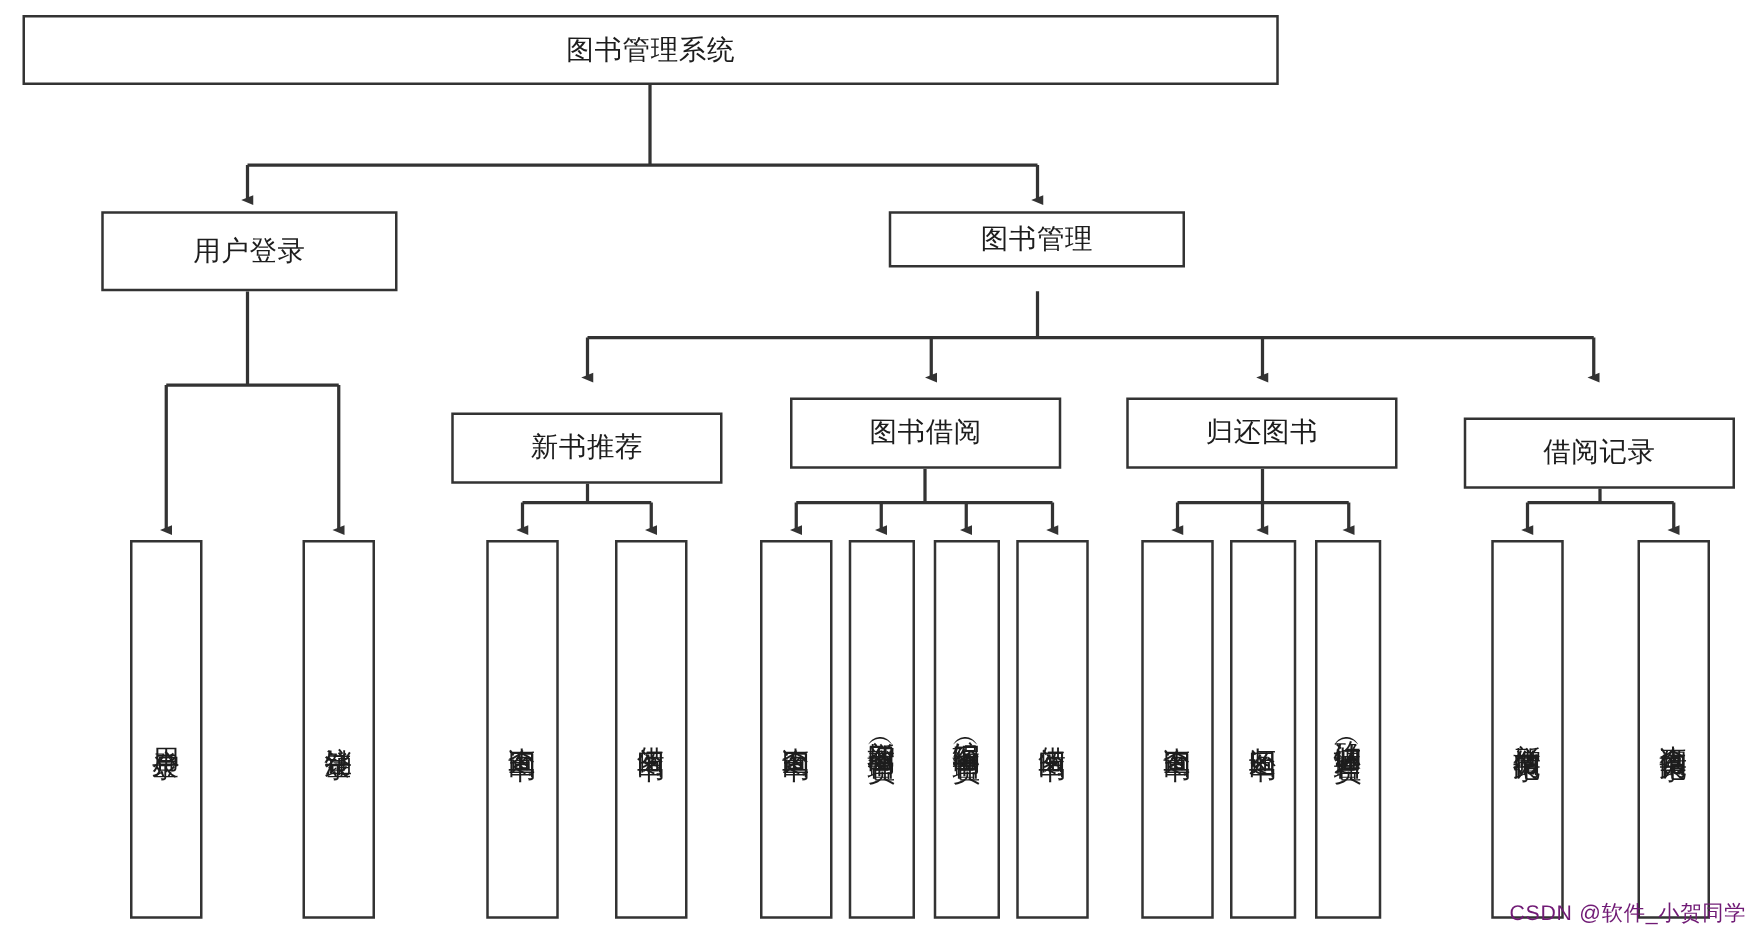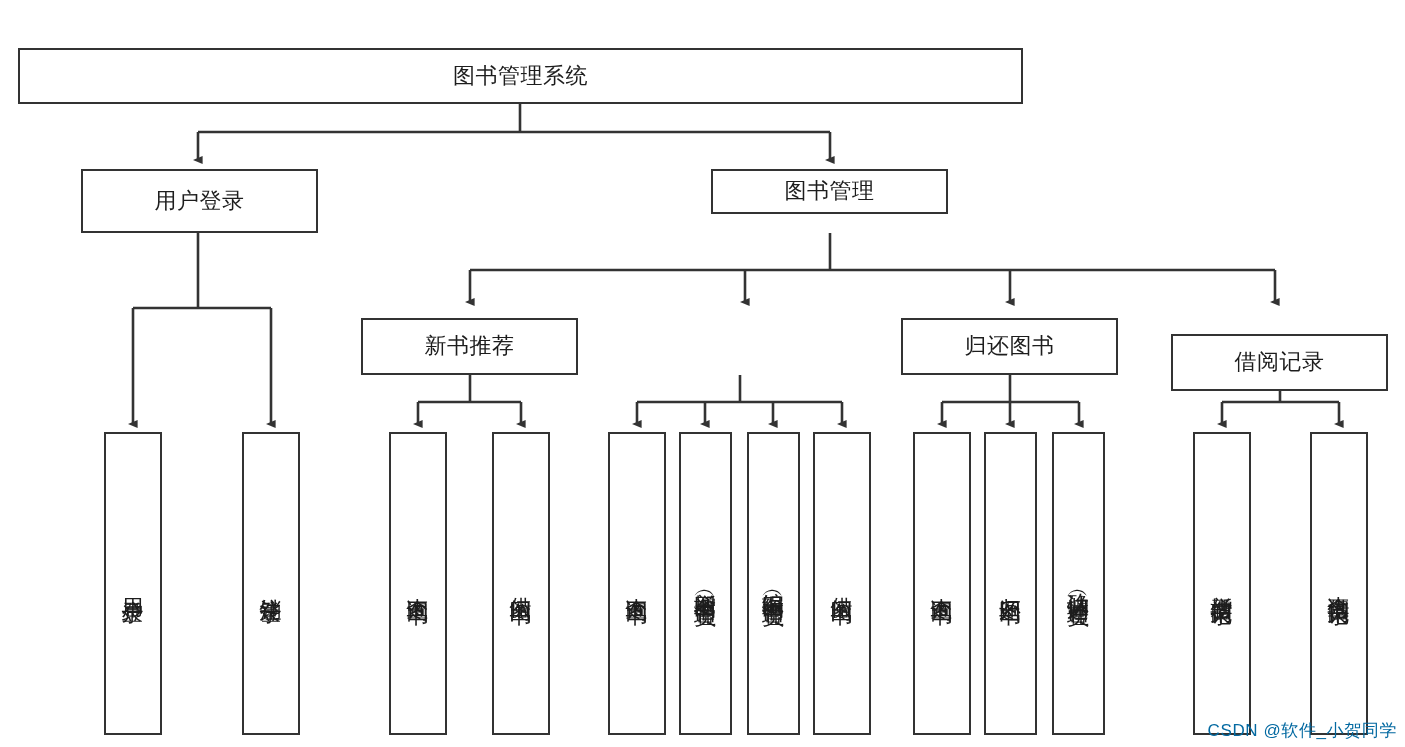--- a/index.html
+++ b/index.html
@@ -49,21 +49,21 @@
     letter-spacing: 2px;
     line-height: 1.05;
     white-space: nowrap;
   }
   .node.root .label { font-size: 22px; }
   .watermark {
     position: absolute;
     right: 8px;
     bottom: 5px;
     font-size: 17px;
-    color: #0369a1;
+    color: #701a75;
     letter-spacing: 0.6px;
     z-index: 5;
     white-space: nowrap;
   }
 </style>
 </head>
 <body>
 
 <div id="canvas">
 
@@ -110,33 +110,36 @@
       <path d="M1010,402 L1010,424" marker-end="url(#arrow)"></path>
       <path d="M1079,402 L1079,424" marker-end="url(#arrow)"></path>
 
       <path d="M1280,375 L1280,402"></path>
       <path d="M1222,402 L1339,402"></path>
       <path d="M1222,402 L1222,424" marker-end="url(#arrow)"></path>
       <path d="M1339,402 L1339,424" marker-end="url(#arrow)"></path>
     </g>
   </svg>
 
-  <div class="node root" style="left:18px; top:12px; width:1005px; height:56px;margin-top:36px;">
+  <div class="node root" style="left:18px; top:12px; width:1005px; height:56px;">
     <span class="label">图书管理系统</span>
   </div>
 
   <div class="node" style="left:81px; top:169px; width:237px; height:64px;">
     <span class="label">用户登录</span>
   </div>
   <div class="node" style="left:711px; top:169px; width:237px; height:45px;">
     <span class="label">图书管理</span>
   </div>
 
-  <div class="node" style="left:361px; top:318px; width:217px; height:57px;">
+  <div class="node" style="left:361px; top:330px; width:217px; height:57px;">
     <span class="label">新书推荐</span>
+  </div>
+  <div class="node" style="left:632px; top:318px; width:217px; height:57px;">
+    <span class="label">图书借阅</span>
   </div>
   <div class="node" style="left:901px; top:318px; width:217px; height:57px;">
     <span class="label">归还图书</span>
   </div>
   <div class="node" style="left:1171px; top:318px; width:217px; height:57px;margin-top:16px;">
     <span class="label">借阅记录</span>
   </div>
 
   <div class="node vertical" style="left:104px; top:432px; width:58px; height:303px;">
     <span class="label">用户登录</span>

